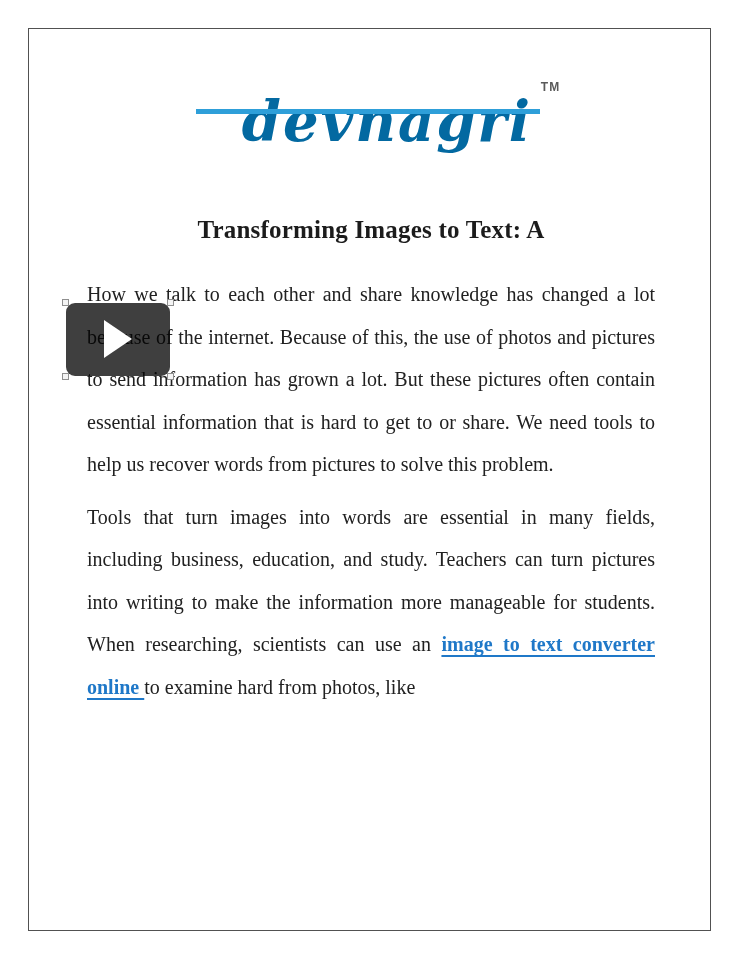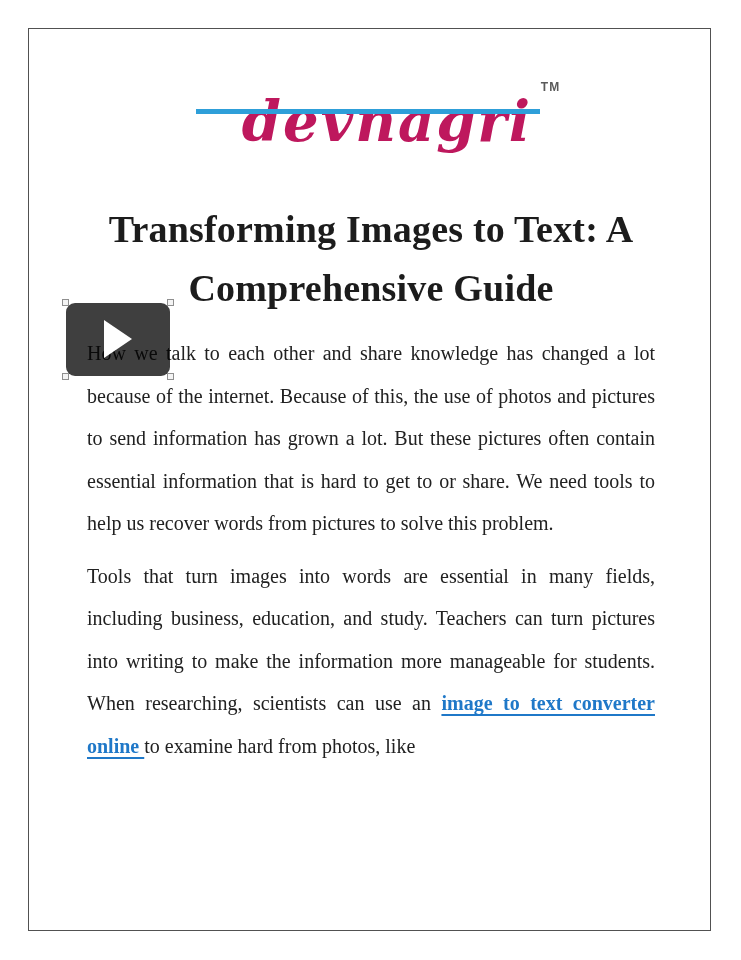--- a/index.html
+++ b/index.html
@@ -32,21 +32,21 @@
     display: inline-block;
     padding: 0 14px 0 46px;
   }
   .logo-text {
     font-family: "DejaVu Serif", serif;
     font-style: italic;
     font-weight: bold;
     font-size: 56px;
     line-height: 78px;
     letter-spacing: 2px;
-    color: #be185d;
+    color: #0369a1;
   }
   .logo-bar {
     position: absolute;
     left: 0; right: 6px;
     top: 27px;
     height: 5px;
     background: #2E9FD9;
   }
   .logo-tm {
     position: absolute;
@@ -55,21 +55,21 @@
     font-weight: bold;
     font-size: 12px;
     letter-spacing: 1px;
     color: #5a5a5a;
   }
   
   .doc-title {
     margin-top: 20px;
     text-align: center;
     font-weight: bold;
-    font-size: 38px;
+    font-size: 25px;
     line-height: 59px;
     color: #1c1c1c;
     letter-spacing: 0.2px;
   }
   
   .body-text {
     margin-top: 14px;
     font-size: 20px;
     line-height: 42.5px;
     color: #212121;
@@ -126,21 +126,21 @@
   <div class="content">
 
     <div class="logo-wrap">
       <div class="logo-inner">
         <span class="logo-bar"></span>
         <span class="logo-text">devnagri</span>
         <span class="logo-tm">TM</span>
       </div>
     </div>
 
-    <h1 class="doc-title"><span>Transforming Images to Text: A</span><br><span>Comprehensive Guide</span></h1>
+    <h1 class="doc-title"><span>Transforming Images to Text: A</span><br></h1>
 
     <div class="body-text">
       <p>How we talk to each other and share knowledge has changed a lot because of the internet. Because of this, the use of photos and pictures to send information has grown a lot. But these pictures often contain essential information that is hard to get to or share. We need tools to help us recover words from pictures to solve this problem.</p>
       <p><span>Tools that turn images into words are essential in many fields, including business, education, and study. Teachers can turn pictures into writing to make the information more manageable for students. When researching, scientists can use an </span><a class="doc-link">image to text converter online </a><span>to examine hard from photos, like</span></p>
     </div>
 
   </div>
 
   <div class="video-overlay">
     <span class="shade"></span>

